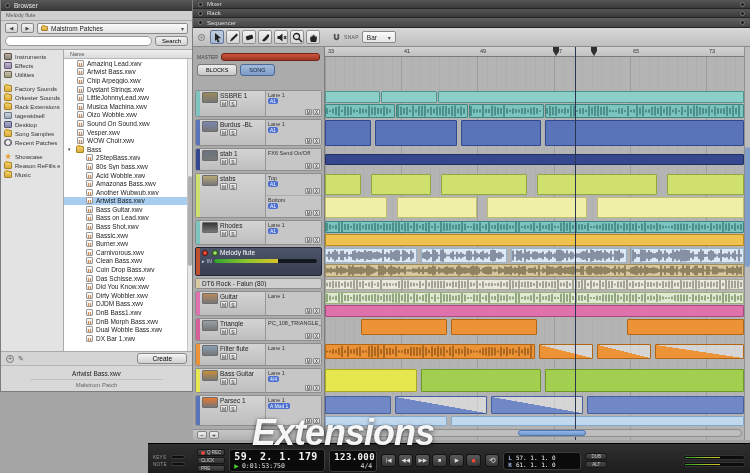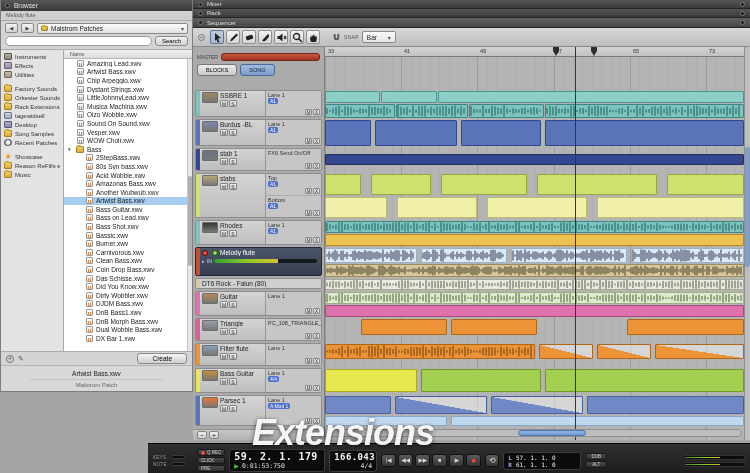--- a/index.html
+++ b/index.html
@@ -830,21 +830,21 @@
           <span>PRE</span>
         </div>
       </div>
       <div class="lcd lcd-pos">
         <div class="lcd-big">59. 2. 1. 179</div>
         <div>
           <span class="play-ind">▶</span><span class="lcd-small">0:01:53:750</span>
         </div>
       </div>
       <div class="lcd lcd-tempo">
-        <div class="lcd-big">166.043</div>
+        <div class="lcd-big">123.000</div>
         <div class="lcd-small">4/4</div>
       </div>
       <div class="t-buttons">
           <button class="tbtn">|◀</button>
           <button class="tbtn">◀◀</button>
           <button class="tbtn">▶▶</button>
           <button class="tbtn">■</button>
           <button class="tbtn">▶</button>
           <button class="tbtn rec">●</button>
         </div>

